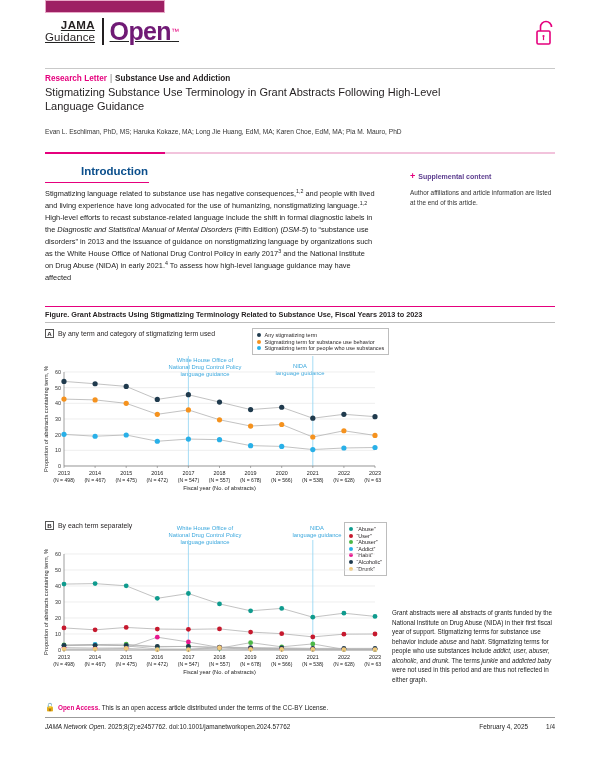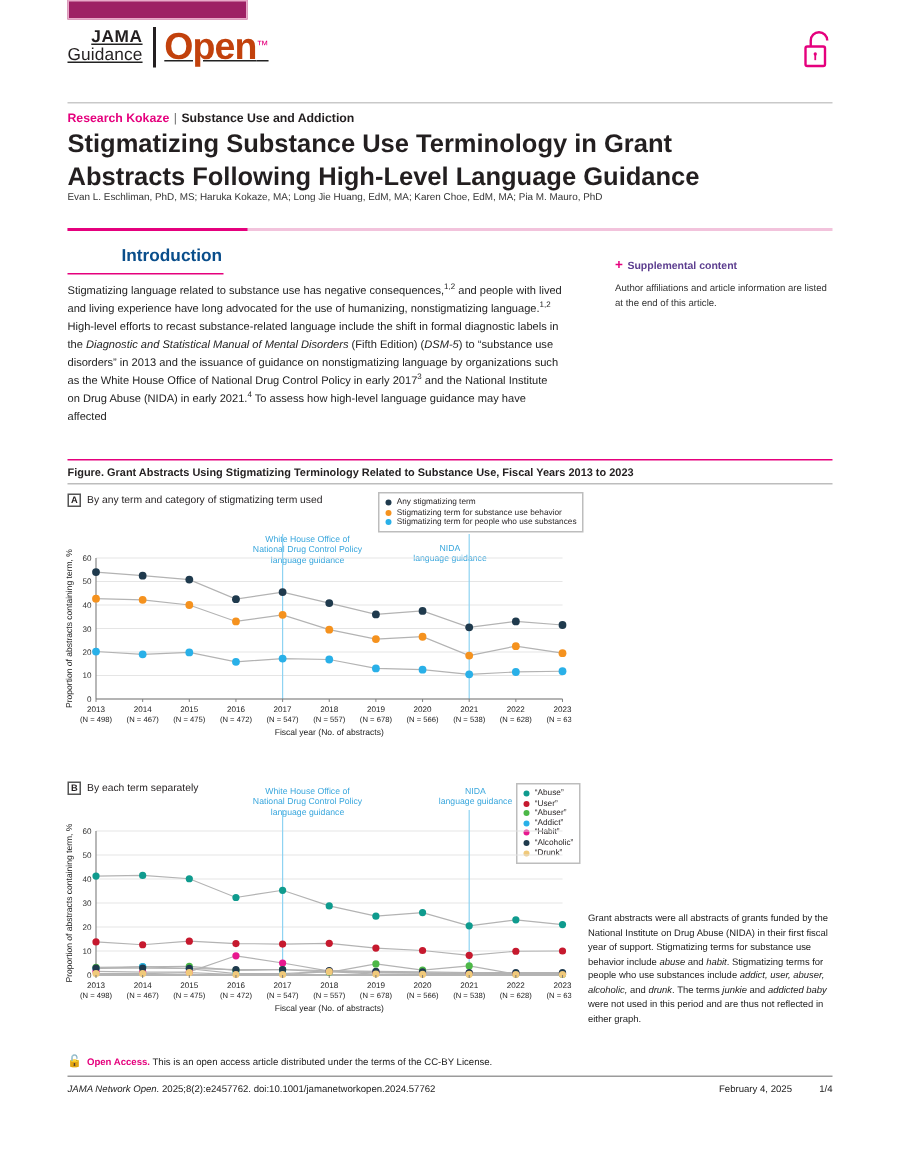--- a/index.html
+++ b/index.html
@@ -19,35 +19,35 @@
   .topbar { position:absolute; left:45px; top:0; width:120px; height:13px;
             background:#9e2064; border:1px solid #e8a9c8; }
 
   
   .masthead { position:absolute; left:45px; top:18px; display:flex; align-items:center; }
   .jama-mark { display:flex; align-items:center;text-decoration:underline; }
   .jn { display:flex; flex-direction:column; align-items:flex-end; line-height:1.0; }
   .jn .l1 { font-size:11.5px; font-weight:bold; letter-spacing:.4px; color:#231f20; }
   .jn .l2 { font-size:11.5px; font-weight:normal; letter-spacing:.1px; color:#231f20; }
   .divider-v { width:1.5px; height:27px; background:#231f20; margin:0 6px 0 7px; }
-  .open-word { font-size:25px; font-weight:bold; color:#c2410c; letter-spacing:-.6px; line-height:1; }
+  .open-word { font-size:25px; font-weight:bold; color:#701a75; letter-spacing:-.6px; line-height:1; }
   .tm { font-size:8px; color:#e5007d; vertical-align:super; }
 
   .lock-open { position:absolute; right:43px; top:20px; width:22px; height:26px; }
 
   .rule-grey { position:absolute; left:45px; top:68px; width:510px; height:1px; background:#c9c9c9; }
 
   
   .kicker { position:absolute; left:45px; top:74px; font-size:8.2px; font-weight:bold; }
   .kicker .rl { color:#e5007d; }
   .kicker .sep { color:#6d6d6d; font-weight:normal; margin:0 3px; }
   .kicker .cat { color:#231f20; }
 
   .title { position:absolute; left:45px; top:85px; width:430px;
-           font-size:17px; font-weight:bold; line-height:1.28; color:#231f20; }
+           font-size:11px; font-weight:normal; line-height:1.28; color:#231f20; }
 
   .authors { position:absolute; left:45px; top:127px; width:440px;
              font-size:6.6px; color:#333; line-height:1.4; }
 
   .rule-pink { position:absolute; left:45px; top:152px; width:510px; height:2px; background:#f2c3dc; }
   .rule-pink-strong { position:absolute; left:45px; top:152px; width:120px; height:2px; background:#e5007d; }
 
   
   .h2-intro { position:absolute; left:45px; top:165px; font-size:11.5px; font-weight:bold; color:#0a4e8b;padding-left:36px; }
   .intro-underline { position:absolute; left:45px; top:182px; width:104px; height:1.3px; background:#e5007d; }
@@ -131,21 +131,21 @@
   <svg class="lock-open" viewBox="0 0 22 26">
     <path d="M5.5 11 V7 a5.5 5.5 0 0 1 11 0" fill="none" stroke="#e5007d" stroke-width="1.6"></path>
     <rect x="2" y="11" width="13" height="13" rx="1.2" fill="none" stroke="#e5007d" stroke-width="1.6"></rect>
     <circle cx="8.5" cy="16" r="1.1" fill="#e5007d"></circle>
     <rect x="7.9" y="16.5" width="1.2" height="3.6" fill="#e5007d"></rect>
   </svg>
 
   <div class="rule-grey"></div>
 
   <div class="kicker">
-    <span class="rl">Research Kokaze</span><span class="sep">|</span><span class="cat">Substance Use and Addiction</span>
+    <span class="rl">Research Letter</span><span class="sep">|</span><span class="cat">Substance Use and Addiction</span>
   </div>
 
   <div class="title">Stigmatizing Substance Use Terminology in Grant Abstracts Following High-Level Language Guidance</div>
   <div class="authors">Evan L. Eschliman, PhD, MS; Haruka Kokaze, MA; Long Jie Huang, EdM, MA; Karen Choe, EdM, MA; Pia M. Mauro, PhD</div>
 
   <div class="rule-pink"></div>
   <div class="rule-pink-strong"></div>
 
   <div class="h2-intro">Introduction</div>
   <div class="intro-underline"></div>

